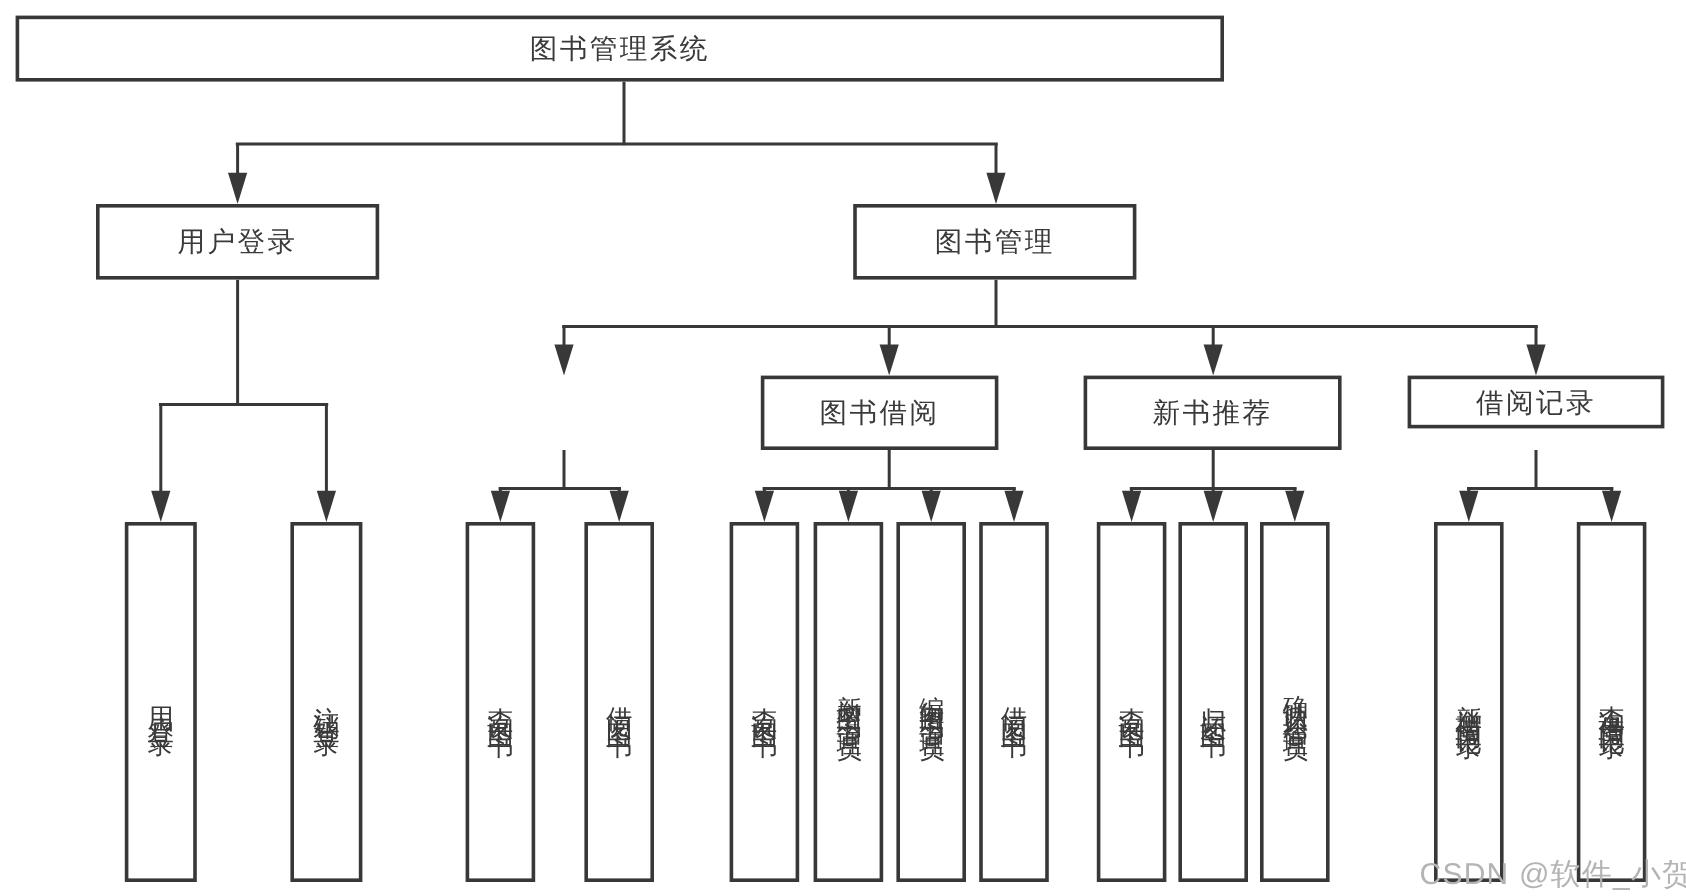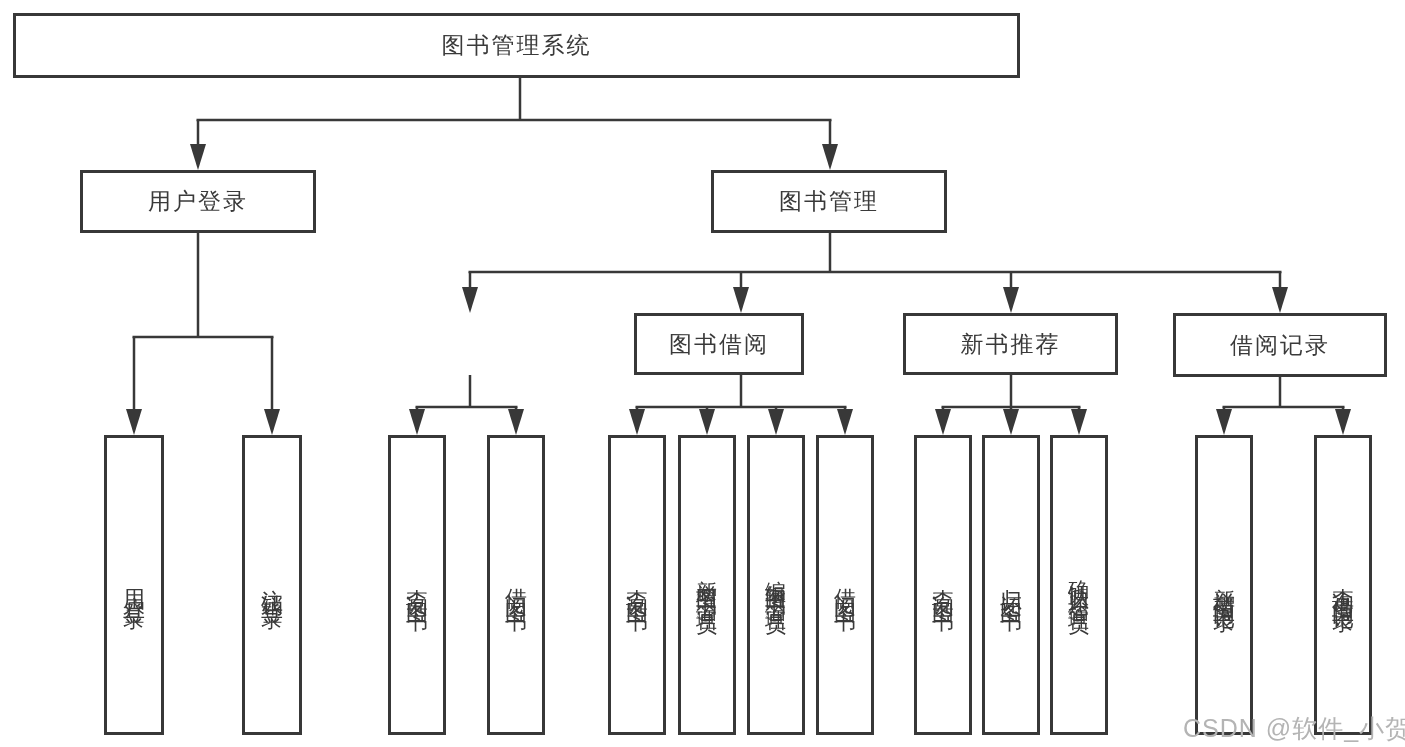--- a/index.html
+++ b/index.html
@@ -89,28 +89,28 @@
       <polygon points="768,409 784,409 776,435"></polygon>
       <polygon points="837,409 853,409 845,435"></polygon>
       <polygon points="935,409 951,409 943,435"></polygon>
       <polygon points="1003,409 1019,409 1011,435"></polygon>
       <polygon points="1071,409 1087,409 1079,435"></polygon>
       <polygon points="1216,409 1232,409 1224,435"></polygon>
       <polygon points="1335,409 1351,409 1343,435"></polygon>
     </g>
   </svg>
 
-  <div class="hbox" style="left:13px; top:13px; width:1007px; height:65px;">图书管理系统</div>
+  <div class="hbox" style="left:13px; top:13px; width:1007px; height:55px;">图书管理系统</div>
 
   <div class="hbox" style="left:80px; top:170px; width:236px; height:63px;">用户登录</div>
   <div class="hbox" style="left:711px; top:170px; width:236px; height:63px;">图书管理</div>
 
-  <div class="hbox" style="left:634px; top:313px; width:170px; height:62px;">图书借阅</div>
+  <div class="hbox" style="left:634px; top:313px; width:198px; height:62px;">图书借阅</div>
   <div class="hbox" style="left:903px; top:313px; width:215px; height:62px;">新书推荐</div>
-  <div class="hbox" style="left:1173px; top:313px; width:214px; height:64px;">借阅记录</div>
+  <div class="hbox" style="left:1173px; top:313px; width:214px; height:44px;">借阅记录</div>
 
   <div class="vbox" style="left:104px; top:435px; width:60px; height:300px;">用户登录</div>
   <div class="vbox" style="left:242px; top:435px; width:60px; height:300px;">注销登录</div>
 
   <div class="vbox" style="left:388px; top:435px; width:58px; height:300px;">查询图书</div>
   <div class="vbox" style="left:487px; top:435px; width:58px; height:300px;">借阅图书</div>
 
   <div class="vbox" style="left:608px; top:435px; width:58px; height:300px;">查询图书</div>
   <div class="vbox" style="left:678px; top:435px; width:58px; height:300px; letter-spacing:5px; font-size:21px;">新增图书（管理员）</div>
   <div class="vbox" style="left:747px; top:435px; width:58px; height:300px; letter-spacing:5px; font-size:21px;">编辑图书（管理员）</div>

